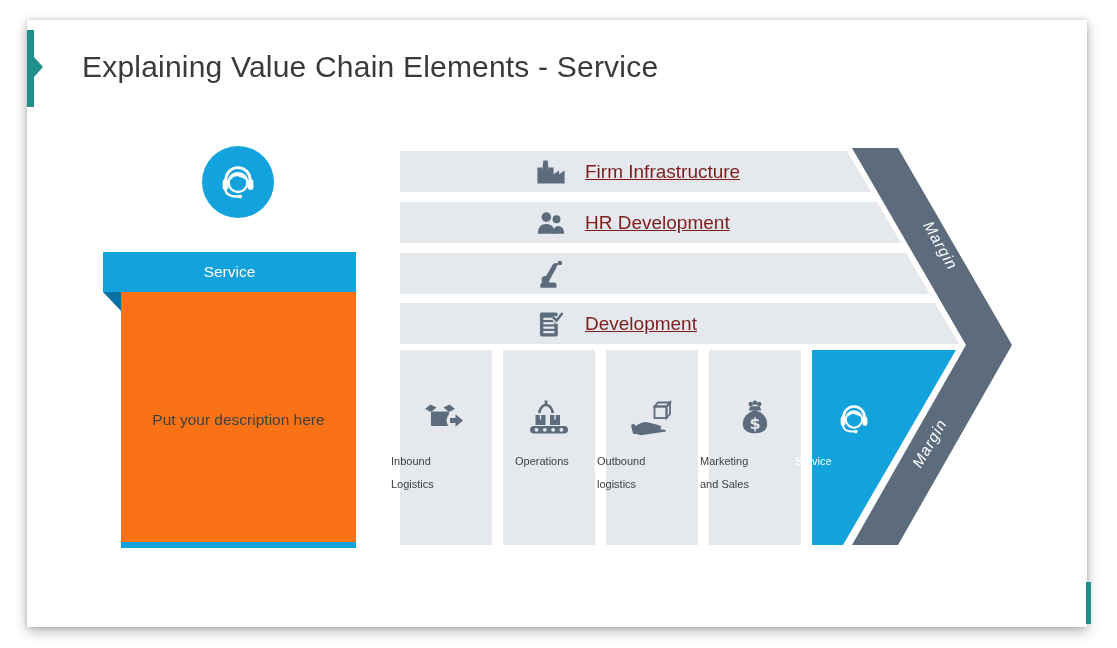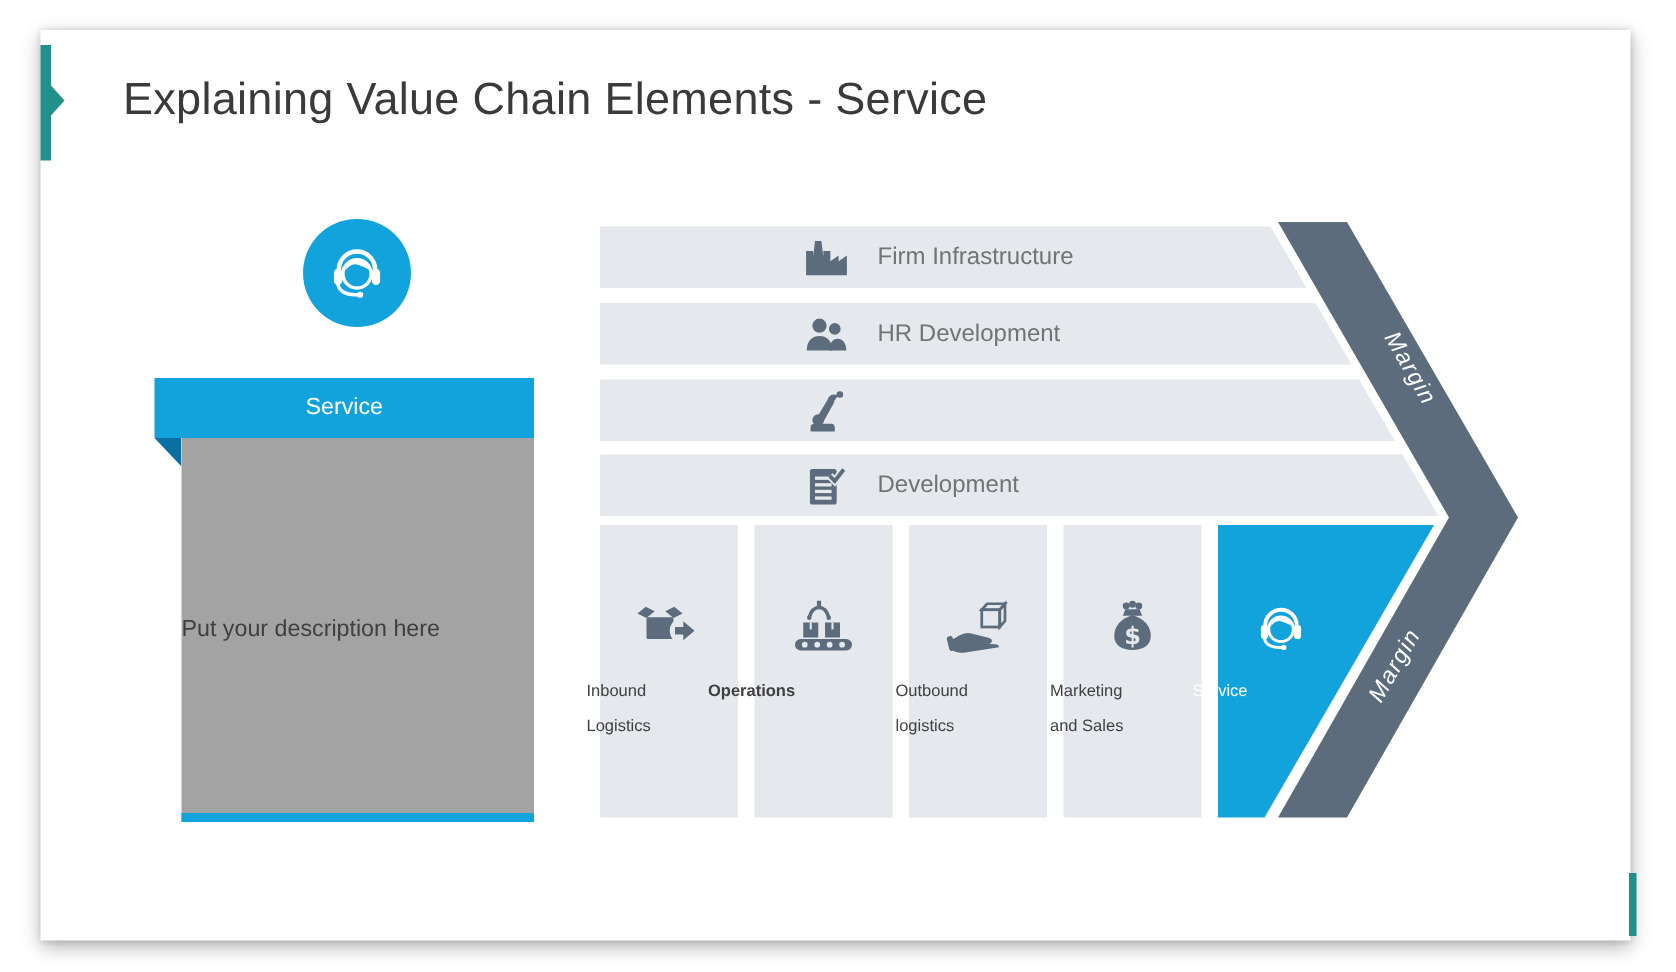--- a/index.html
+++ b/index.html
@@ -44,36 +44,36 @@
     background: #12A2DC; color: #ffffff; font-size: 15.5px;
     display: flex; align-items: center; justify-content: center;
   }
   .svc-fold {
     position: absolute; left: 76px; top: 272px; width: 18px; height: 19px;
     background: #0A6FA3;
     clip-path: polygon(0 0, 100% 0, 100% 100%);
   }
   .svc-body {
     position: absolute; left: 94px; top: 272px; width: 235px; height: 256px;
-    background: #a3a3a3; color: #3F3F3F; font-size: 15.5px;
-    display: flex; align-items: center; text-align: center;
+    background: #f97316; color: #3F3F3F; font-size: 15.5px;
+    display: flex; align-items: center; justify-content: center; text-align: center;
   }
   .svc-strip {
     position: absolute; left: 94px; top: 522px; width: 235px; height: 6px;
     background: #12A2DC;
   }
   
   .chain-svg { position: absolute; left: 368px; top: 120px; width: 625px; height: 415px; }
   .row-icon {
     position: absolute; width: 36px; height: 36px; color: #5C6C7C;
     display: flex; align-items: center; justify-content: center;
   }
   .row-label {
-    position: absolute; left: 558px; font-size: 16px; color: #737373;
-    line-height: 21px; white-space: nowrap;
+    position: absolute; left: 558px; font-size: 19px; color: #7f1d1d;
+    line-height: 21px; white-space: nowrap; text-decoration: underline;
   }
   .col-icon {
     position: absolute; top: 376px; width: 44px; height: 44px; color: #5C6C7C;
     display: flex; align-items: center; justify-content: center;
   }
   .col-label {
     position: absolute; top: 430px; width: 110px; text-align: left;
     font-size: 11px; color: #404040; line-height: 23px;
   }
   .col-label.highlight { color: #ffffff; }
@@ -254,21 +254,21 @@
     <div class="col-icon" style="left:805px; top:377px; color:#ffffff;">
       <svg class="icon-svg" width="40" height="40" viewBox="0 0 40 40">
           <use href="#sym-headset"></use>
         </svg>
     </div>
 
     <div class="col-label" style="left:364px;">
       <div>Inbound</div>
       <div>Logistics</div>
     </div>
-    <div class="col-label" style="left:445px;font-weight:bold;">
+    <div class="col-label" style="left:488px;">
       <div>Operations</div>
     </div>
     <div class="col-label" style="left:673px;">
       <div>Marketing</div>
       <div>and Sales</div>
     </div>
     <div class="col-label" style="left:570px;">
       <div>Outbound</div>
       <div>logistics</div>
     </div>

